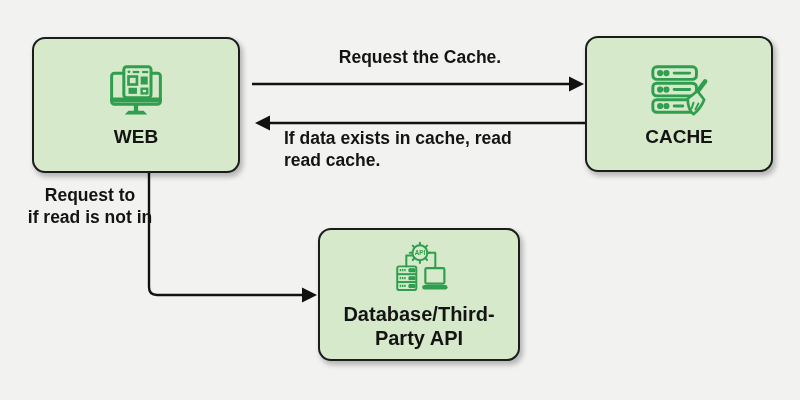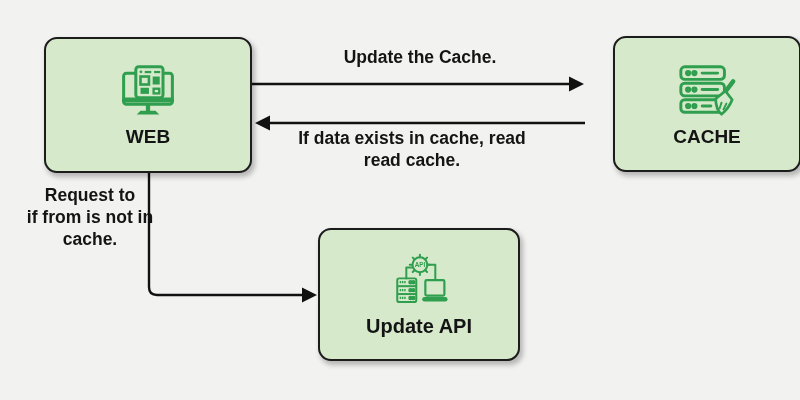--- a/index.html
+++ b/index.html
@@ -16,37 +16,37 @@
   svg.arrows{position:absolute;left:0;top:0;width:800px;height:400px;pointer-events:none;}
   .arrow-line{stroke:var(--ink);stroke-width:2.4;fill:none;}
   .arrow-head{fill:var(--ink);stroke:none;}
 
   .node{
     position:absolute;background:var(--fill);
     border:2px solid var(--border);border-radius:13px;
     box-shadow:2.5px 3.5px 5px rgba(0,0,0,.25);
     display:flex;flex-direction:column;align-items:center;justify-content:center;gap:3px;
   }
-  .node-webapp{left:44px;top:37px;width:208px;height:136px;}
-  .node-cache{left:585px;top:36px;width:188px;height:136px;margin-left:28px;}
+  .node-webapp{left:32px;top:37px;width:208px;height:136px;}
+  .node-cache{left:585px;top:36px;width:188px;height:136px;}
   .node-db{left:318px;top:228px;width:202px;height:133px;padding-top:2px;}
 
   .node-title{font-weight:700;font-size:19px;line-height:1.22;text-align:center;color:#141414;}
   .node-db .node-title{font-size:20px;}
   .node-title span{display:block;}
 
   .icon{color:var(--green);display:block;}
   .node-webapp .icon{width:62px;height:60px;}
   .node-cache .icon{width:66px;height:62px;}
   .node-db .icon{width:62px;height:58px;}
 
   .edge-label{position:absolute;font-weight:600;font-size:17.5px;color:#141414;}
   .edge-label span{display:block;}
   .label-update{left:270px;top:47px;width:300px;text-align:center;}
-  .label-read{left:264px;top:128px;width:296px;text-align:center;line-height:1.24;}
+  .label-read{left:284px;top:128px;width:296px;text-align:left;line-height:1.24;}
   .label-request{left:9px;top:184px;width:162px;text-align:center;line-height:1.27;}
 </style>
 </head>
 <body>
 
 <div class="canvas">
 
   <svg class="arrows" viewBox="0 0 800 400">
     <g>
       <line class="arrow-line" x1="252" y1="84" x2="571" y2="84"></line>
@@ -133,30 +133,30 @@
           <circle cx="25.8" cy="41" r="1.3" fill="currentColor"></circle>
         <circle cx="22.5" cy="49.7" r="1.3" fill="currentColor"></circle>
           <circle cx="25.8" cy="49.7" r="1.3" fill="currentColor"></circle>
       </g>
       <g>
         <rect x="39" y="30" width="21" height="17" rx="1.5" fill="#d6e9ca" stroke="currentColor" stroke-width="2.4"></rect>
         <rect x="35.5" y="48.5" width="28" height="5" rx="2.5" fill="currentColor"></rect>
       </g>
     </svg>
     <div class="node-title">
-      <span>Update API</span>
+      <span>Database/Third-</span>
+      <span>Party API</span>
     </div>
   </div>
 
   <div class="edge-label label-update">
-    <span>Update the Cache.</span>
+    <span>Request the Cache.</span>
   </div>
   <div class="edge-label label-read">
     <span>If data exists in cache, read</span>
     <span>read cache.</span>
   </div>
   <div class="edge-label label-request">
     <span>Request to</span>
-    <span>if from is not in</span>
-    <span>cache.</span>
+    <span>if read is not in</span>
   </div>
 
 </div>
 
 </body></html>

